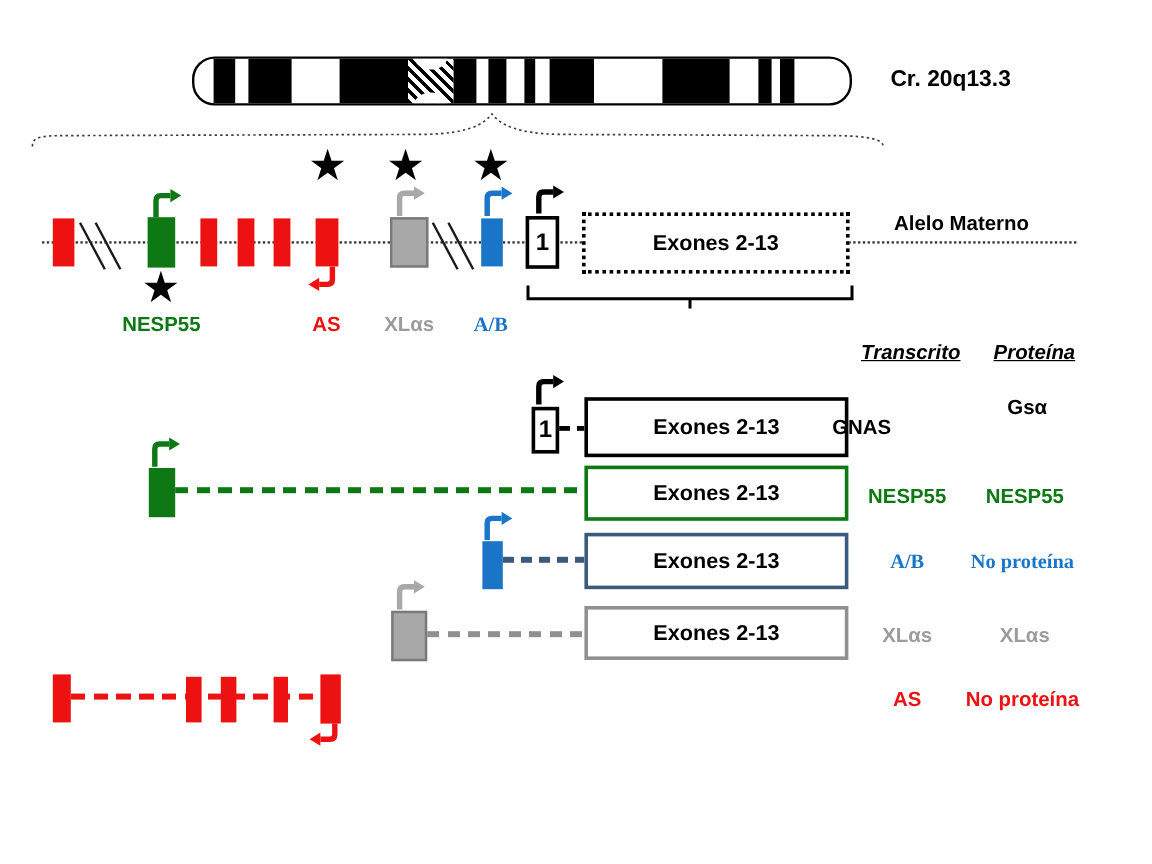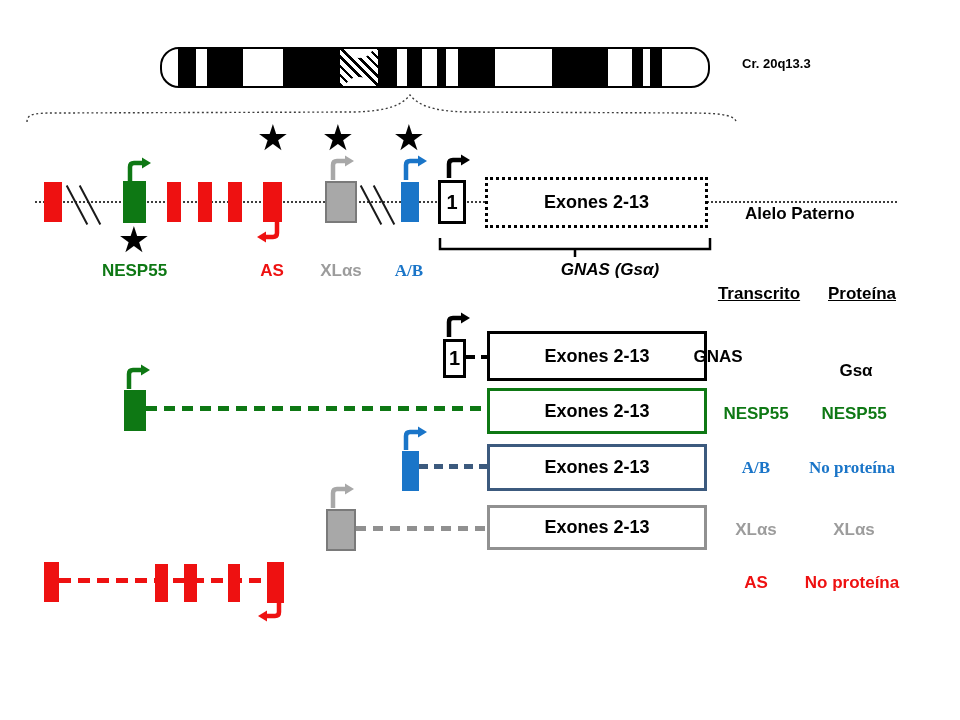--- a/index.html
+++ b/index.html
@@ -48,21 +48,21 @@
   .star{position:absolute;font-size:36px;line-height:36px;color:#000;width:40px;text-align:center;}
   #overlay{position:absolute;left:0;top:0;width:960px;height:720px;pointer-events:none;}
   .arrowstroke{fill:none;stroke-width:4.5px;}
   .s-green{stroke:var(--green);} .f-green{fill:var(--green);}
   .s-red{stroke:var(--red);} .f-red{fill:var(--red);}
   .s-blue{stroke:var(--blue);} .f-blue{fill:var(--blue);}
   .s-gray{stroke:var(--gray);} .f-gray{fill:var(--gray);}
   .s-black{stroke:#000;} .f-black{fill:#000;}
   .thin{stroke:#000;stroke-width:2.5px;fill:none;}
   .brace{stroke:#3d3d3d;stroke-width:1.4px;fill:none;stroke-dasharray:2 2.6;}
-  .hdr{text-decoration:underline;}
+  .hdr{font-style:italic;text-decoration:underline;}
   .ital{font-style:italic;}
 </style>
 </head>
 <body>
 
 <div id="stage">
 
   <div class="abs" id="chromosome">
     <div class="band" style="left:16px;width:18px;"></div>
     <div class="band" style="left:45px;width:36px;"></div>
@@ -71,21 +71,21 @@
     <div class="waist" style="left:183px;top:-13px;"></div>
     <div class="waist" style="left:183px;top:28px;"></div>
     <div class="band" style="left:216px;width:19px;"></div>
     <div class="band" style="left:245px;width:15px;"></div>
     <div class="band" style="left:275px;width:9px;"></div>
     <div class="band" style="left:296px;width:37px;"></div>
     <div class="band" style="left:390px;width:56px;"></div>
     <div class="band" style="left:470px;width:11px;"></div>
     <div class="band" style="left:488px;width:12px;"></div>
   </div>
-  <div class="abs b" style="left:742px;top:56px;font-size:13px;">Cr. 20q13.3</div>
+  <div class="abs b" style="left:742px;top:56px;font-size:19px;">Cr. 20q13.3</div>
 
   <div class="allele-line"></div>
 
   <div class="exon r" style="left:44px;top:182px;width:18px;height:40px;"></div>
   <div class="slash" style="left:76px;top:183px;"></div>
   <div class="slash" style="left:89px;top:183px;"></div>
   <div class="exon g" style="left:123px;top:181px;width:23px;height:42px;"></div>
   <div class="exon r" style="left:167px;top:182px;width:14px;height:40px;"></div>
   <div class="exon r" style="left:198px;top:182px;width:14px;height:40px;"></div>
   <div class="exon r" style="left:228px;top:182px;width:14px;height:40px;"></div>
@@ -99,32 +99,31 @@
 
   <div class="star" style="left:253px;top:120px;">★</div>
   <div class="star" style="left:318px;top:120px;">★</div>
   <div class="star" style="left:389px;top:120px;">★</div>
   <div class="star" style="left:114px;top:222px;">★</div>
 
   <div class="lbl green" style="left:92px;top:261px;width:85px;">NESP55</div>
   <div class="lbl red" style="left:248px;top:261px;width:48px;">AS</div>
   <div class="lbl gray" style="left:315px;top:261px;width:52px;">XLαs</div>
   <div class="lbl blue" style="left:386px;top:261px;width:46px;">A/B</div>
-  <div class="lbl ital" style="left:540px;top:260px;width:140px;">GNAS (Gsα)</div>
 
-  <div class="lbl" style="left:745px;top:204px;width:150px;text-align:left;">Alelo Paterno</div>
+  <div class="lbl" style="left:745px;top:177px;width:150px;text-align:left;">Alelo Materno</div>
 
   <div class="lbl hdr" style="left:703px;top:284px;width:112px;">Transcrito</div>
   <div class="lbl hdr" style="left:814px;top:284px;width:96px;">Proteína</div>
 
   <div class="numbox" style="left:443px;top:339px;width:17px;height:33px;line-height:33px;">1</div>
   <div class="dashline dash-black" style="left:466px;top:355px;width:21px;height:4px;"></div>
   <div class="exbox black" style="left:487px;top:331px;width:214px;height:44px;line-height:44px;">Exones 2-13</div>
   <div class="lbl" style="left:668px;top:347px;width:100px;">GNAS</div>
-  <div class="lbl" style="left:806px;top:361px;width:100px;">Gsα</div>
+  <div class="lbl" style="left:806px;top:330px;width:100px;">Gsα</div>
 
   <div class="exon g" style="left:124px;top:390px;width:22px;height:41px;"></div>
   <div class="dashline dash-green" style="left:146px;top:406px;width:341px;"></div>
   <div class="exbox greenb" style="left:487px;top:388px;width:214px;height:40px;line-height:40px;">Exones 2-13</div>
   <div class="lbl green" style="left:706px;top:404px;width:100px;">NESP55</div>
   <div class="lbl green" style="left:800px;top:404px;width:108px;">NESP55</div>
 
   <div class="exon bl" style="left:402px;top:451px;width:17px;height:40px;"></div>
   <div class="dashline dash-slate" style="left:419px;top:464px;width:68px;"></div>
   <div class="exbox slateb" style="left:487px;top:444px;width:214px;height:41px;line-height:41px;">Exones 2-13</div>

